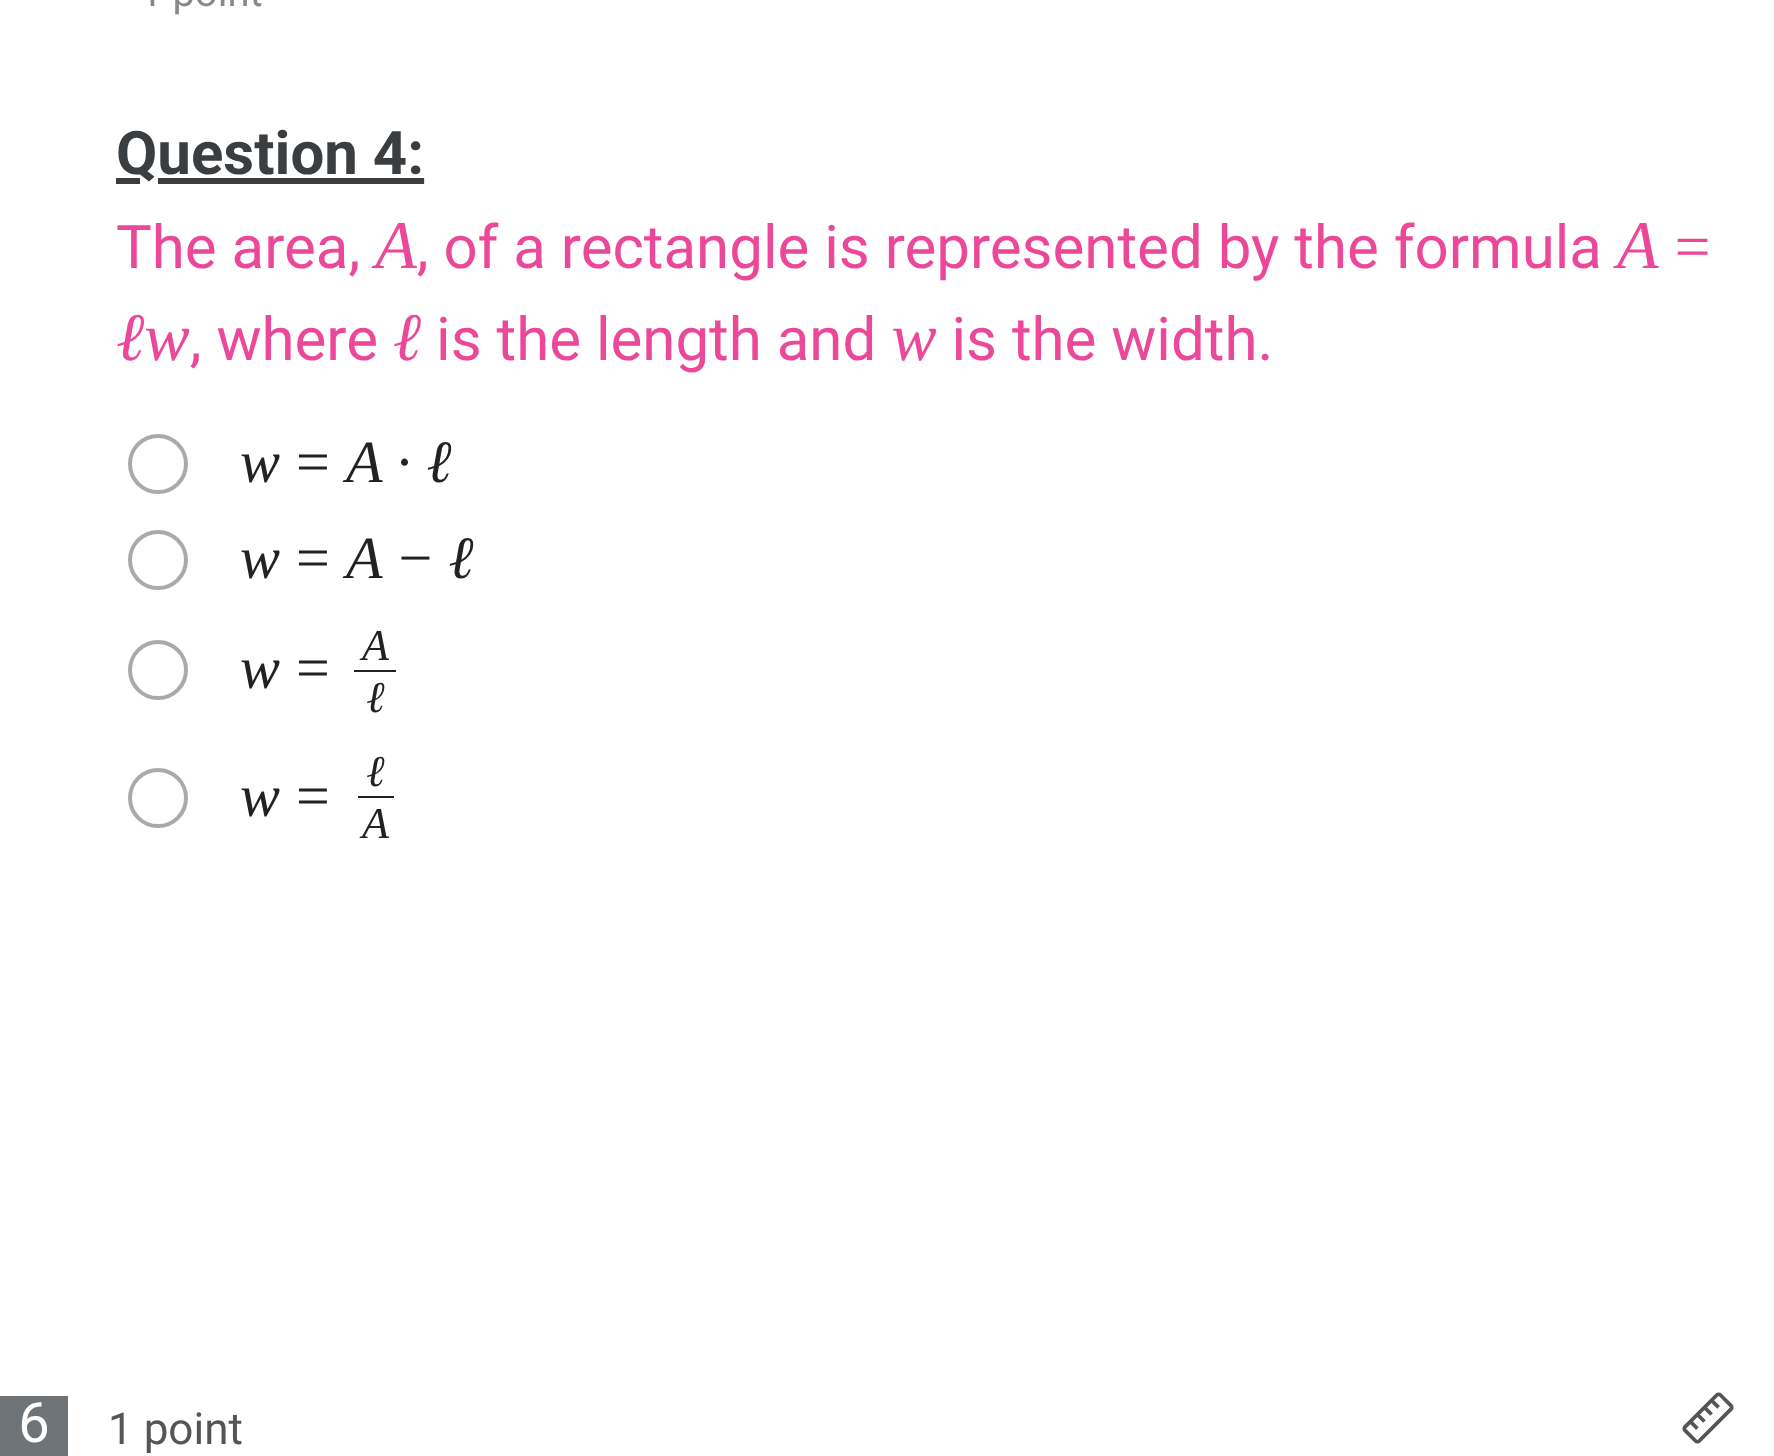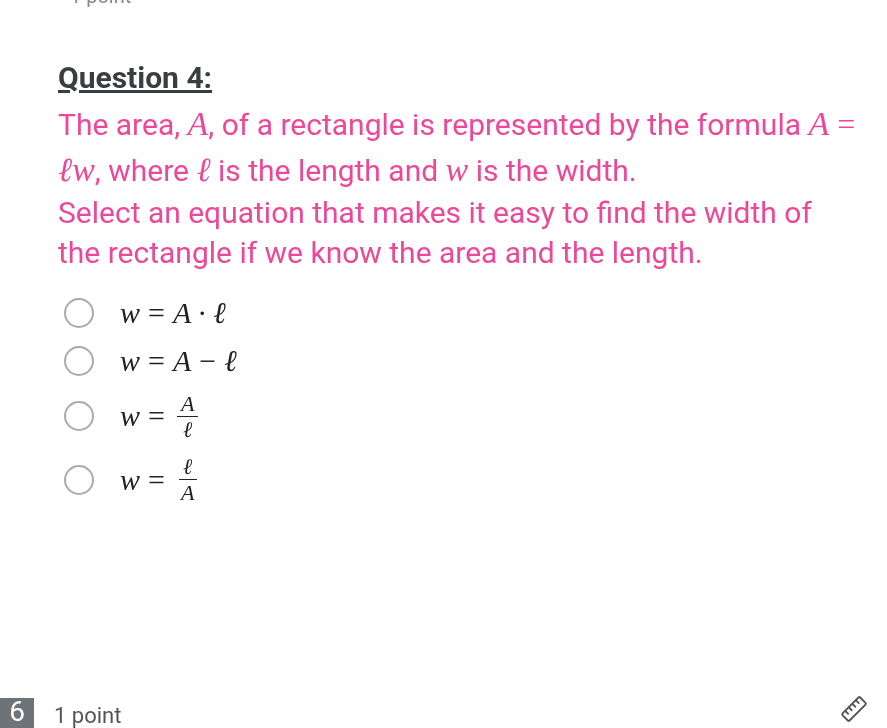--- a/index.html
+++ b/index.html
@@ -155,21 +155,20 @@
 
 <div class="top-bar">
   <span>1 point</span>
 </div>
 
 <div class="question-content">
   <div class="question-title">Question 4:</div>
   <div class="question-body">
     <span>The area, </span><span class="math-var-big">A</span><span>, of a rectangle is represented by the formula </span><span class="math-var-big">A</span><span class="math-var" style="font-style:normal"> = </span><span class="math-var-big">ℓ</span><span class="math-var-big">w</span><span>, where </span><span class="math-var-big">ℓ</span><span> is the length and </span><span class="math-var-big">w</span><span> is the width.</span>
     <br>
-    <span>Select an equation that makes it easy to find the width of the rectangle if we know the area and the length.</span>
   </div>
 
   <div class="options">
     <div class="option">
       <div class="radio"></div>
       <div class="option-label">
         <span>w</span>
         <span class="eq">=</span>
         <span>A</span>
         <span class="dot" style="font-style:normal">·</span>

